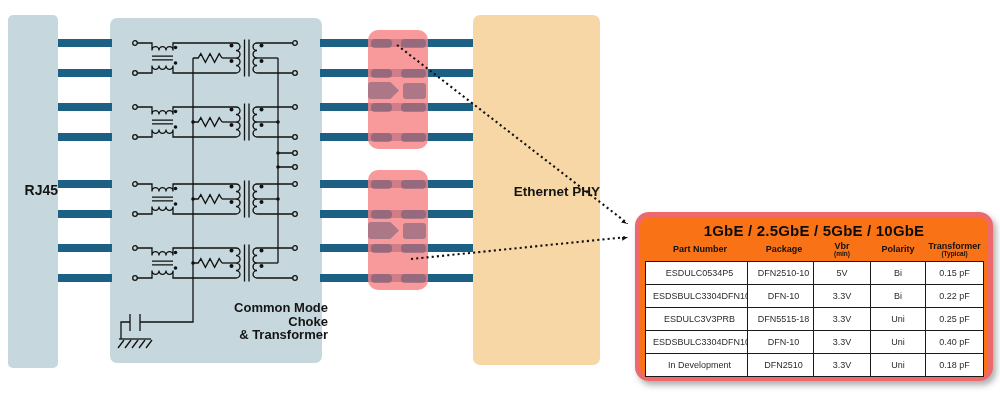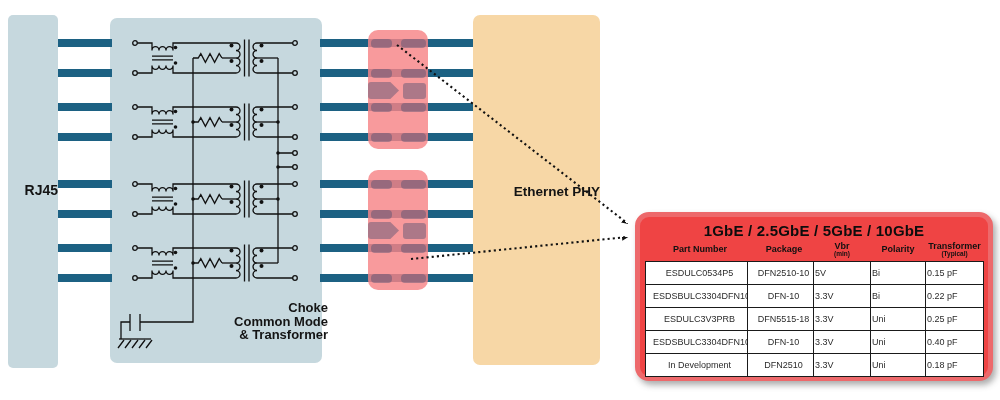--- a/index.html
+++ b/index.html
@@ -15,32 +15,32 @@
   
   .tvs{position:absolute;left:368px;width:60px;background:rgba(246,132,134,0.82);
        border-radius:10px;}
   .pad{position:absolute;background:rgba(95,85,115,0.5);border-radius:4px;height:9px;}
   .pad.bigL{border-radius:3px;height:17px;
             clip-path:polygon(0 0,72% 0,100% 50%,72% 100%,0 100%);}
   .pad.bigR{border-radius:3px;height:16px;}
 
   
   .ptable{position:absolute;left:635px;top:212px;width:358px;height:169px;
-          box-sizing:border-box;background:#ef4444;border:5px solid #ed696b;
+          box-sizing:border-box;background:#f97316;border:5px solid #ed696b;
           border-radius:14px;box-shadow:3px 4px 6px rgba(70,70,70,0.45);
           padding:2px 5px 0 5px;}
   .ptitle{text-align:center;font-weight:bold;font-size:15px;color:#0d0d0d;
           padding:3px 0 2px 0;letter-spacing:.2px;}
   table.grid{border-collapse:collapse;width:338px;table-layout:fixed;margin:0 auto;}
   table.grid thead th{border:none;font-size:9px;font-weight:bold;color:#111;
           padding:1px 0 3px 0;vertical-align:middle;line-height:1.05;}
   table.grid thead th .sub{display:block;font-size:6.5px;font-weight:bold;}
   table.grid thead th.al, table.grid tbody td.al{text-align:center;padding-left:7px;}
   table.grid tbody td{border:1.6px solid #1a1a1a;background:#ffffff;height:20px;
-          font-size:9px;color:#2b2b2b;text-align:left;overflow:hidden;
+          font-size:9px;color:#2b2b2b;text-align:center;overflow:hidden;
           white-space:nowrap;}
 </style>
 </head>
 <body>
 
 <div class="stage">
 
   <div class="block blue" style="left:8px;top:15px;width:50px;height:353px;border-radius:5px;"></div>
   <div class="block blue" style="left:110px;top:18px;width:212px;height:345px;"></div>
   <div class="block orange" style="left:473px;top:15px;width:127px;height:350px;"></div>
@@ -149,22 +149,22 @@
       <marker id="arw" markerWidth="8" markerHeight="8" refX="5" refY="0" orient="auto" markerUnits="userSpaceOnUse">
         <path d="M0,-3.2 L6.5,0 L0,3.2 Z" fill="#111"></path>
       </marker>
     </defs>
     <line x1="397" y1="45" x2="627" y2="223" stroke="#111" stroke-width="2.1" stroke-dasharray="2.1 3.1" marker-end="url(#arw)"></line>
     <line x1="411" y1="259" x2="627" y2="237" stroke="#111" stroke-width="2.1" stroke-dasharray="2.1 3.1" marker-end="url(#arw)"></line>
   </svg>
 
   <div class="lbl" style="left:8px;top:182px;width:50px;font-size:14px;">RJ45</div>
   <div class="lbl" style="left:183px;top:301px;width:145px;font-size:13px;line-height:13.5px;">
+    <span style="display:block">Common Mode</span>
     <span style="display:block">Choke</span>
-    <span style="display:block">Common Mode</span>
     <span style="display:block">&amp; Transformer</span>
   </div>
   <div class="lbl" style="left:473px;top:184px;width:127px;font-size:13.5px;">Ethernet PHY</div>
 
   <div class="ptable">
     <div class="ptitle">1GbE / 2.5GbE / 5GbE / 10GbE</div>
     <table class="grid">
       <colgroup>
         <col style="width:102px">
           <col style="width:66px">

